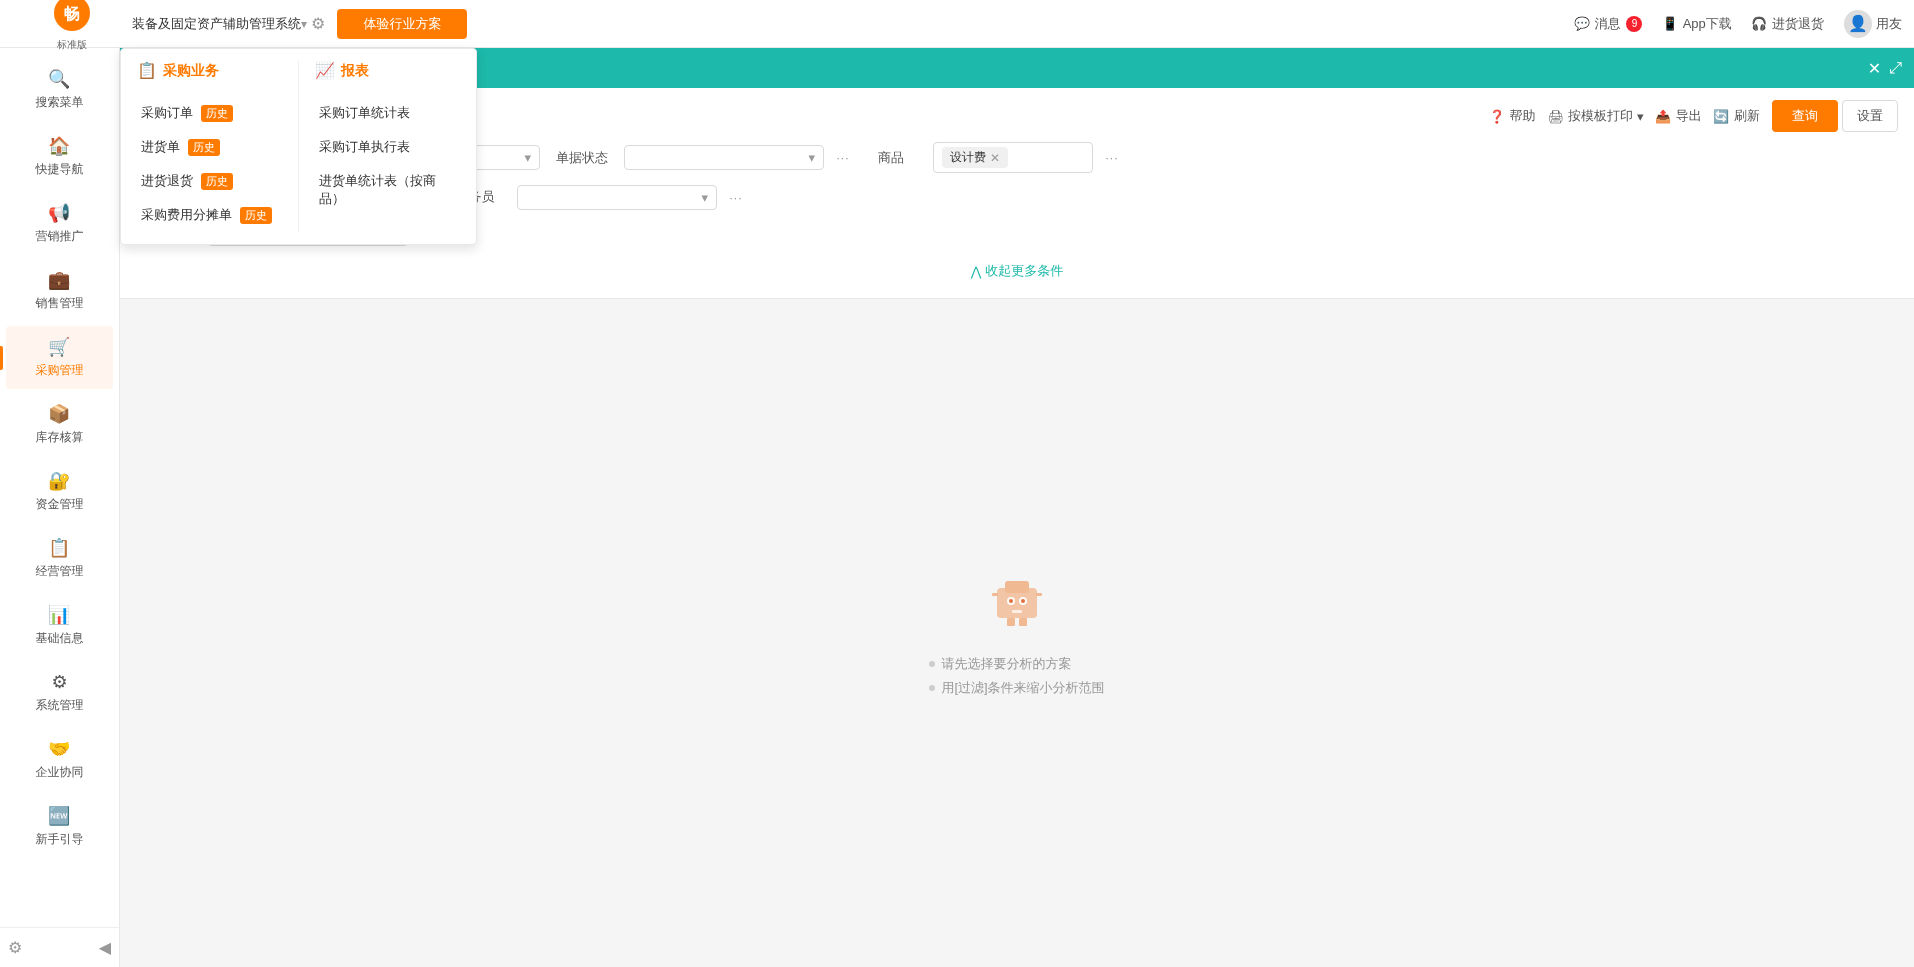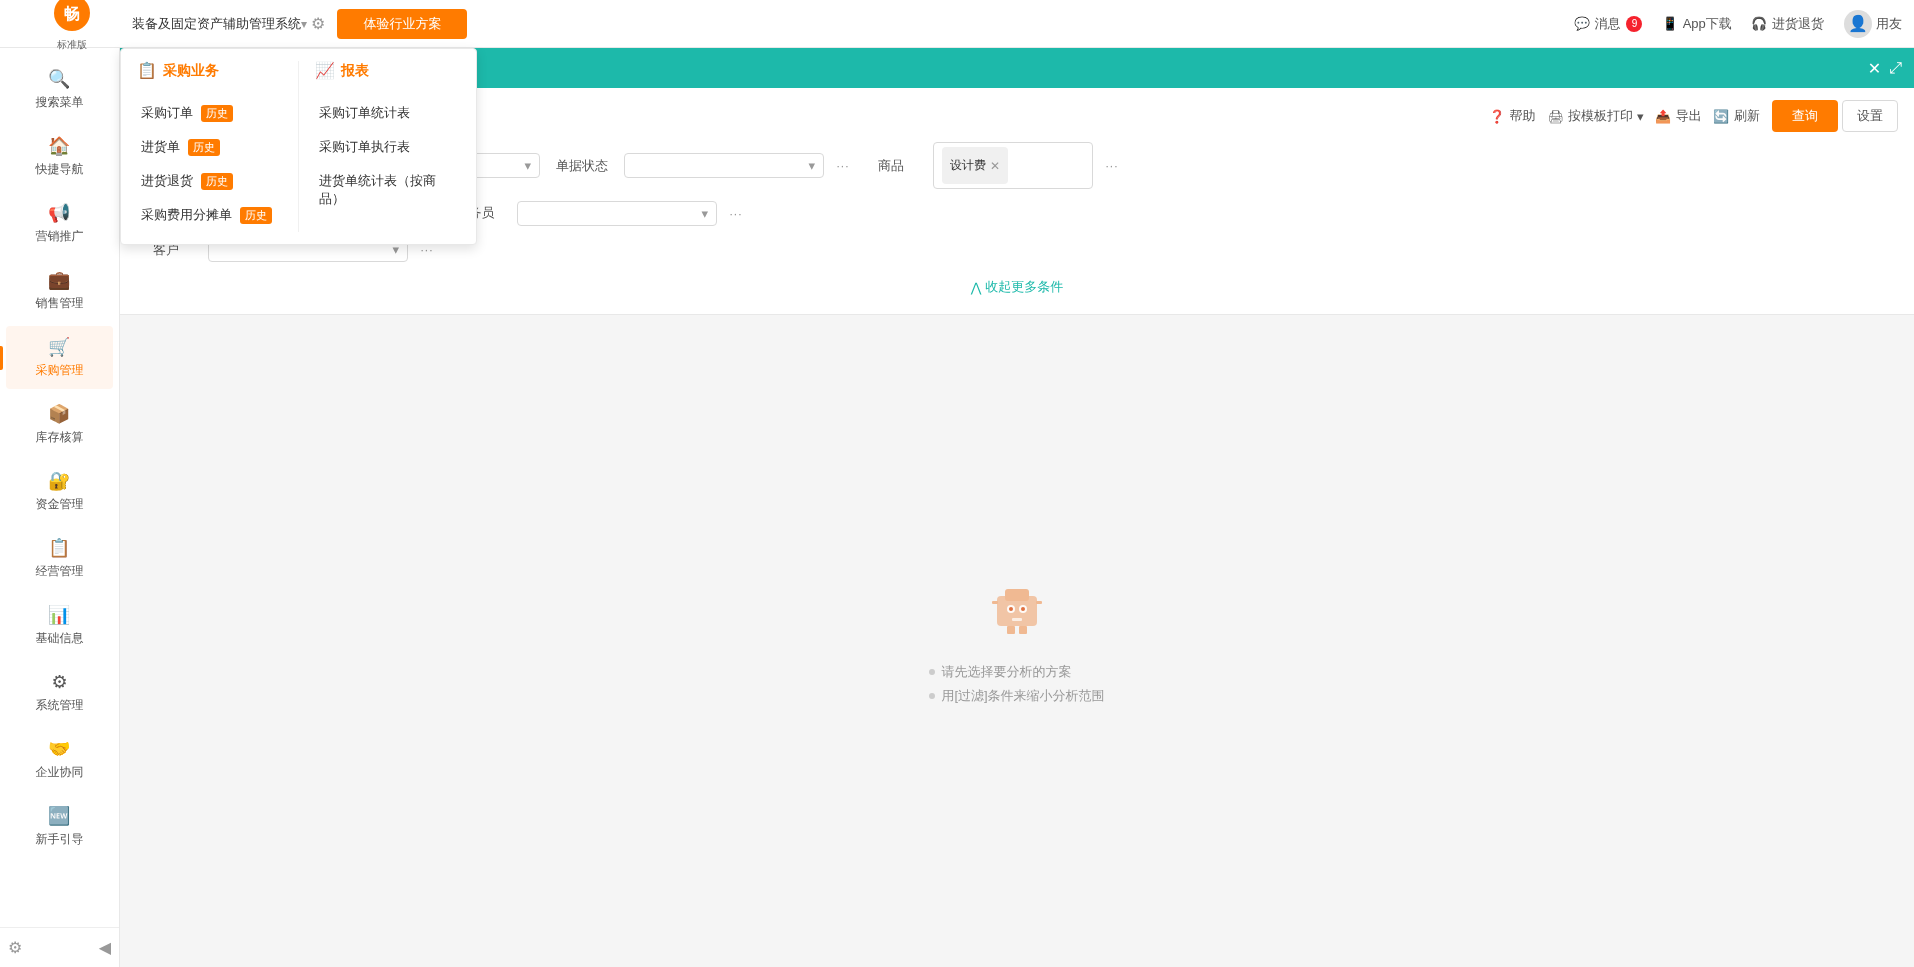--- a/index.html
+++ b/index.html
@@ -268,21 +268,21 @@
       color: #999;
     }
     .filter-divider {
       color: #999;
     }
     .filter-tag {
       display: flex;
       align-items: center;
       background: #f0f0f0;
       border-radius: 4px;
-      padding: 10px 8px;
+      padding: 2px 8px;
       font-size: 12px;
       gap: 4px;
     }
     .filter-tag-close {
       color: #999;
       cursor: pointer;
     }
     .filter-query-btn {
       background: #ff7b00;
       color: #fff;

